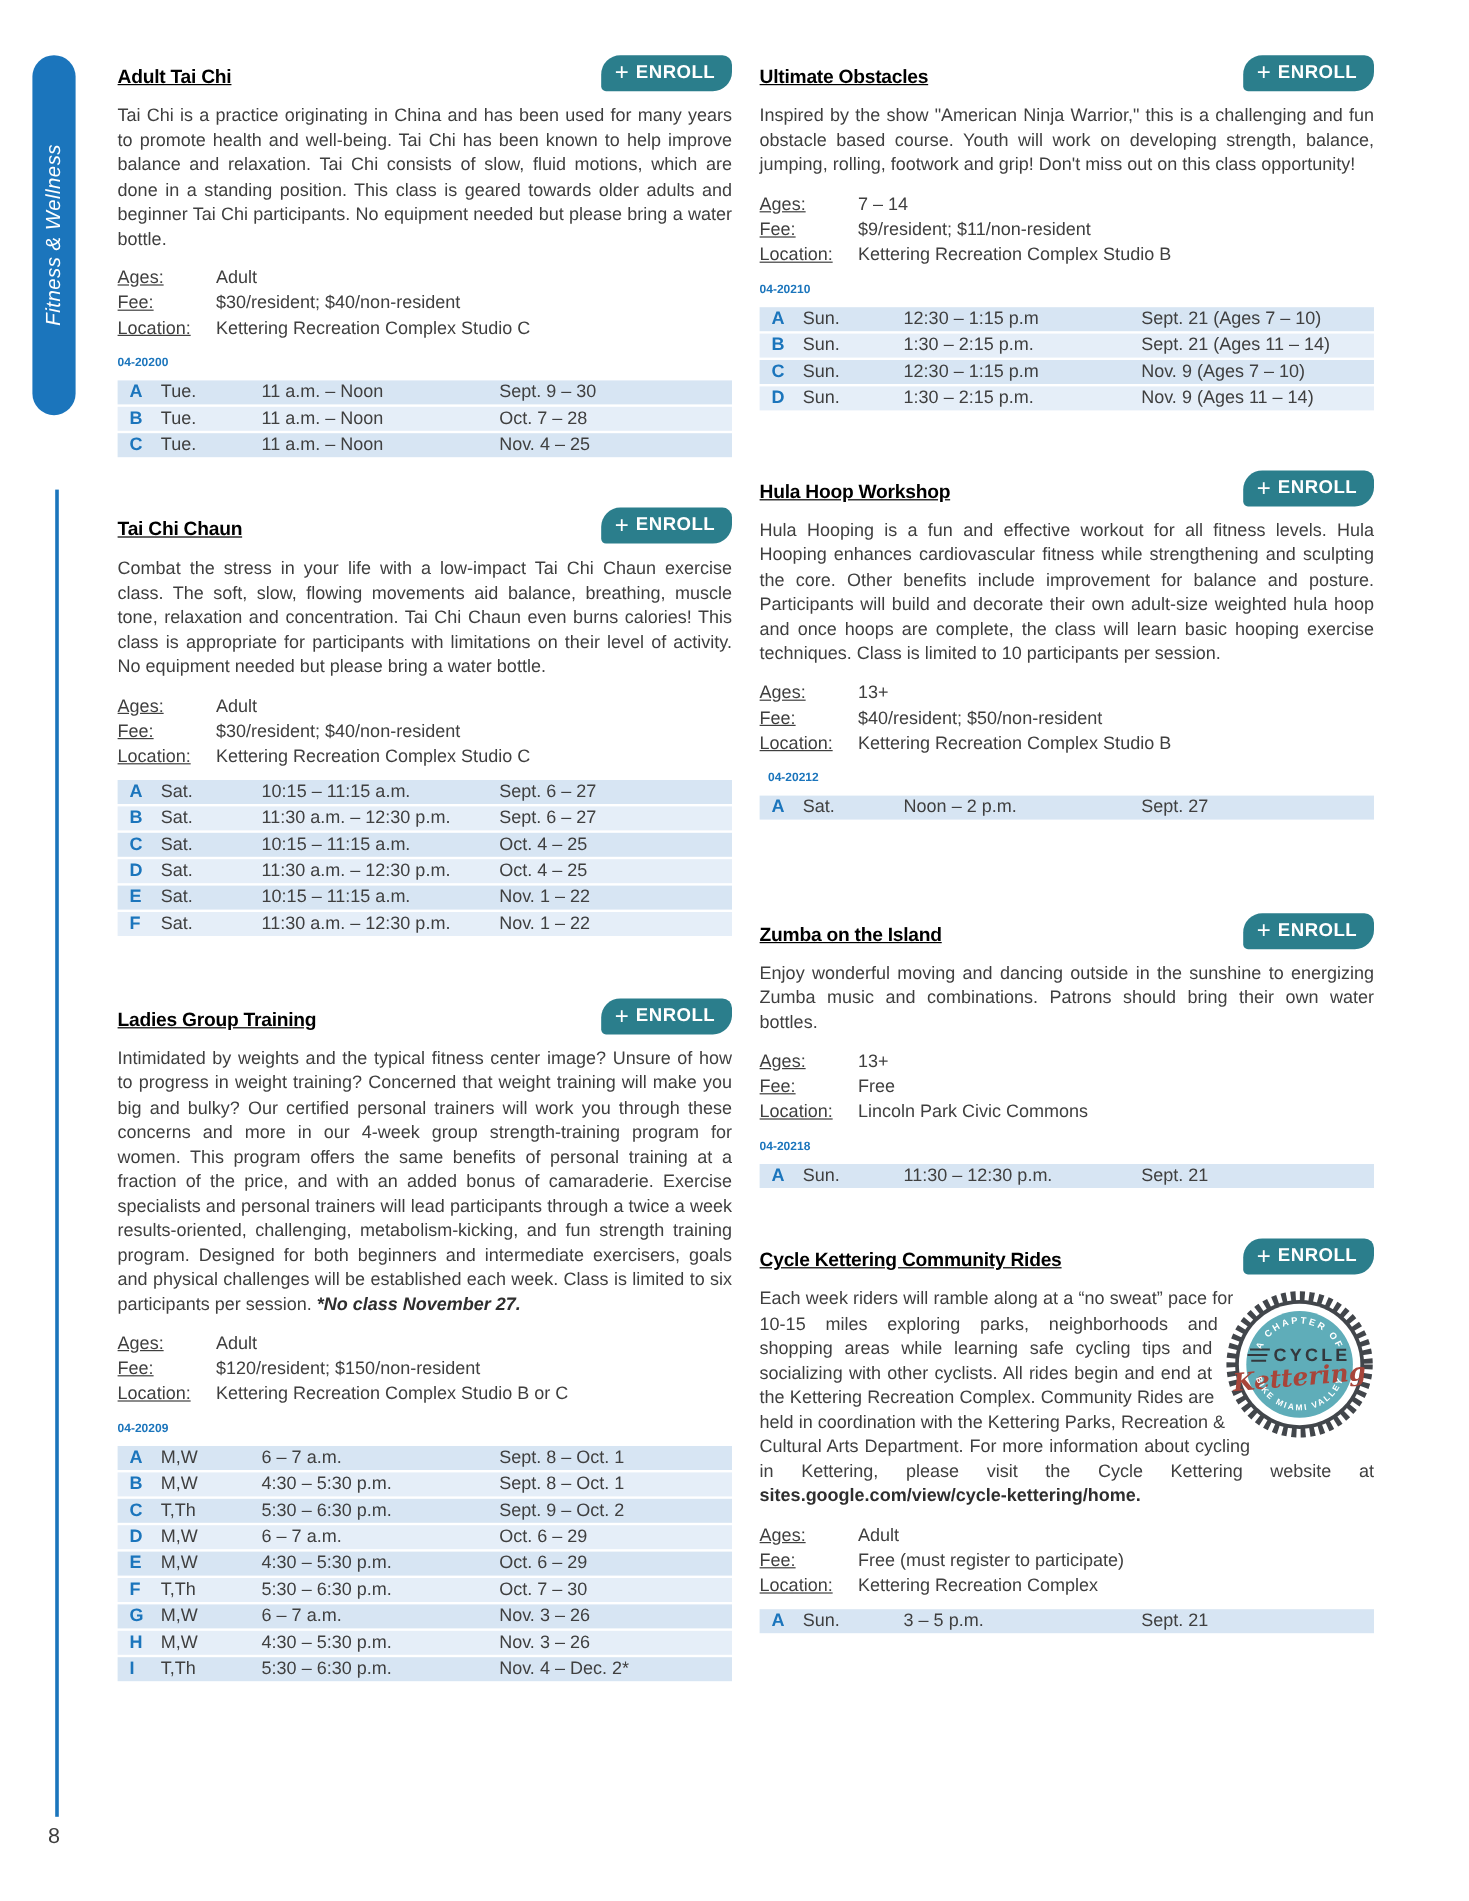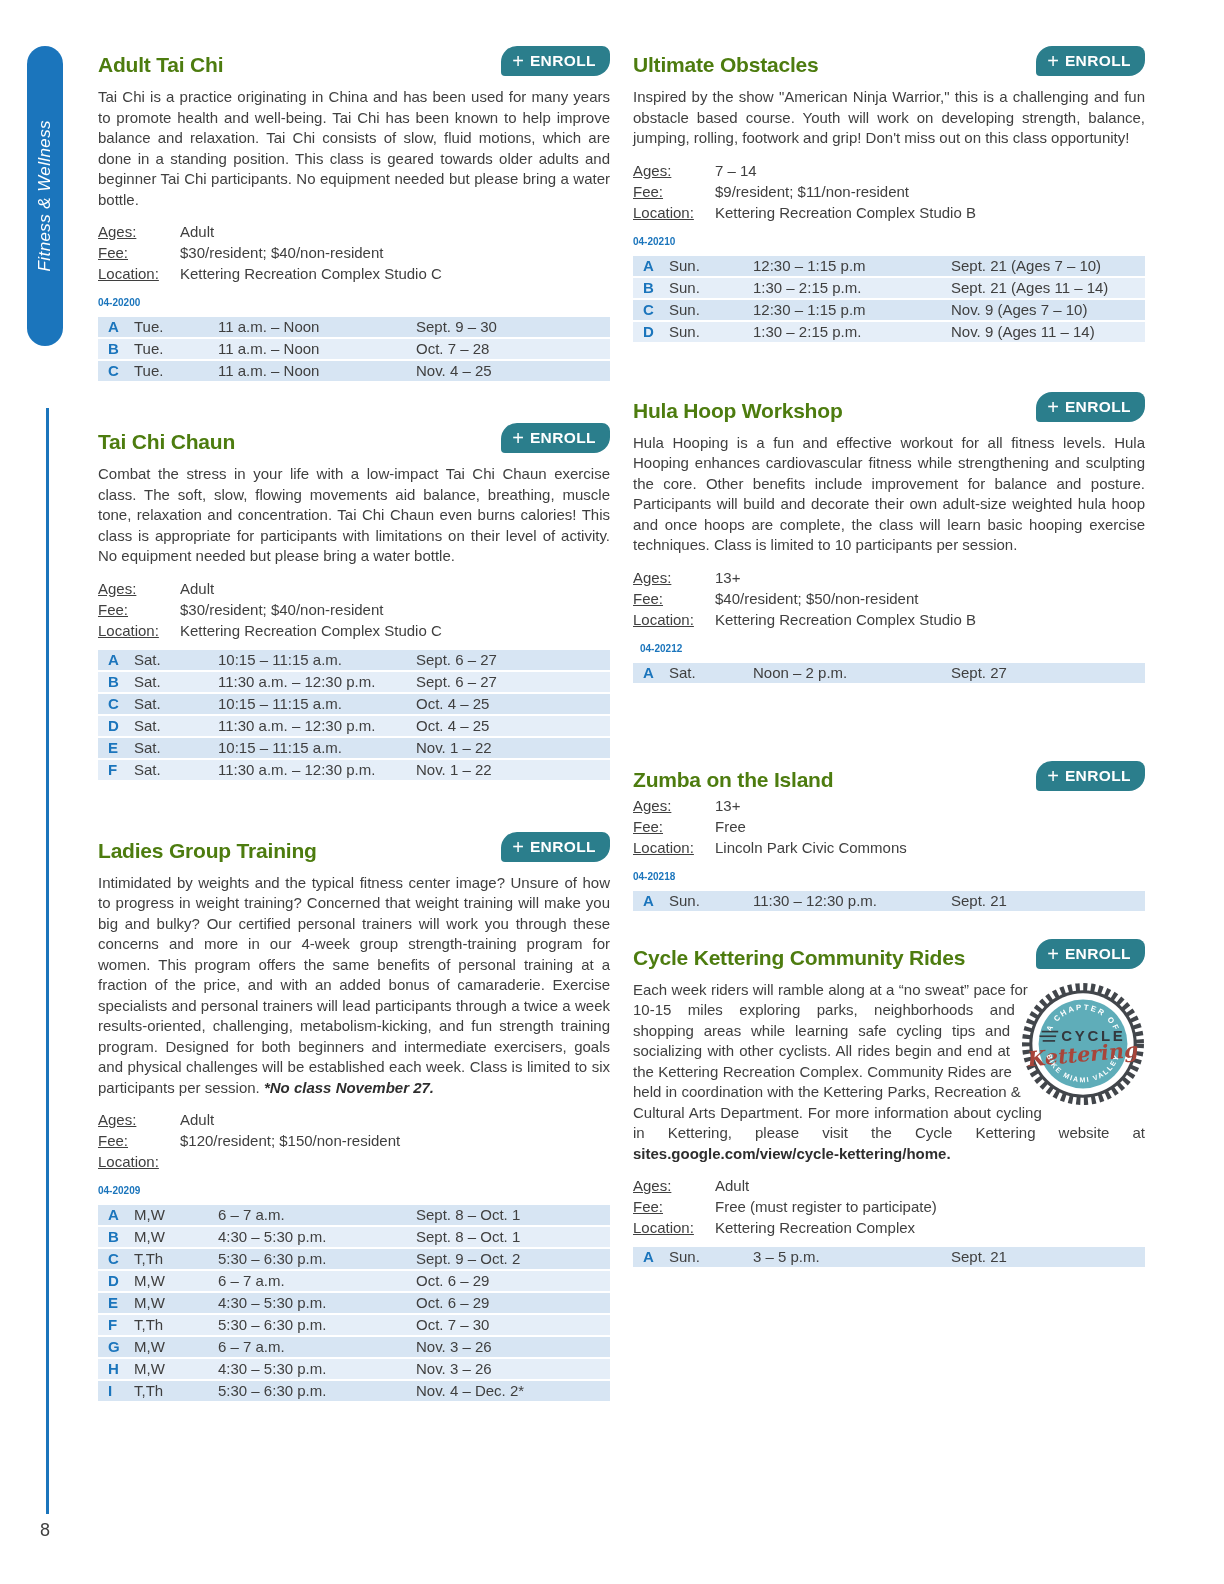--- a/index.html
+++ b/index.html
@@ -23,26 +23,27 @@
 
   
   .content{position:absolute;left:98px;top:46px;width:1047px;display:flex;gap:23px;}
   .col{width:512px;flex:0 0 512px;}
 
   section.program{display:block;}
   .gap-a{margin-bottom:42px;}
   .gap-b{margin-bottom:52px;}
   .gap-c{margin-bottom:50px;}
   .gap-d{margin-bottom:78px;}
-  .gap-e{margin-bottom:28px;}
+  .gap-e{margin-bottom:42px;}
 
   .head{display:flex;justify-content:space-between;align-items:flex-start;min-height:34px;}
   .title{
-    font-size:21px;line-height:24px;margin:7px 0 0;color:#4d7c0f;font-weight:bold;
+    font-size:16px;line-height:24px;margin:7px 0 0;color:#000000;font-weight:bold;
     letter-spacing:-.2px;
+    text-decoration:underline;
   }
   .enroll{
     flex:0 0 auto;background:#2b7e8c;color:#fff;border:none;cursor:pointer;
     height:30px;padding:0 14px 0 11px;margin:0;
     border-radius:16px 8px 16px 4px;
     display:flex;align-items:center;gap:6px;
     font-family:"Liberation Sans",sans-serif;
   }
   .enroll .plus{font-size:20px;font-weight:400;line-height:26px;}
   .enroll .elabel{font-size:15.5px;font-weight:bold;letter-spacing:.4px;line-height:30px;}
@@ -213,20 +214,21 @@
         <div class="drow">
             <span class="dlab">Ages:</span>
             <span class="dval">Adult</span>
           </div>
         <div class="drow">
             <span class="dlab">Fee:</span>
             <span class="dval">$120/resident; $150/non-resident</span>
           </div>
         <div class="drow">
             <span class="dlab">Location:</span>
+            <span class="dval">Kettering Recreation Complex Studio B or C</span>
           </div>
       </div>
       <div class="code">04-20209</div>
       <div class="sched">
         <div class="srow rA">
             <span class="sl">A</span>
             <span class="sd">M,W</span>
             <span class="st">6 – 7 a.m.</span>
             <span class="sa">Sept. 8 – Oct. 1</span>
           </div>
@@ -371,20 +373,21 @@
     </section>
 
     <section class="program gap-e">
       <div class="head">
         <h2 class="title">Zumba on the Island</h2>
         <button class="enroll">
           <span class="plus">+</span>
           <span class="elabel">ENROLL</span>
         </button>
       </div>
+      <p class="desc"><span>Enjoy wonderful moving and dancing outside in the sunshine to energizing Zumba music and combinations. Patrons should bring their own water bottles.</span></p>
       <div class="details">
         <div class="drow">
             <span class="dlab">Ages:</span>
             <span class="dval">13+</span>
           </div>
         <div class="drow">
             <span class="dlab">Fee:</span>
             <span class="dval">Free</span>
           </div>
         <div class="drow">

